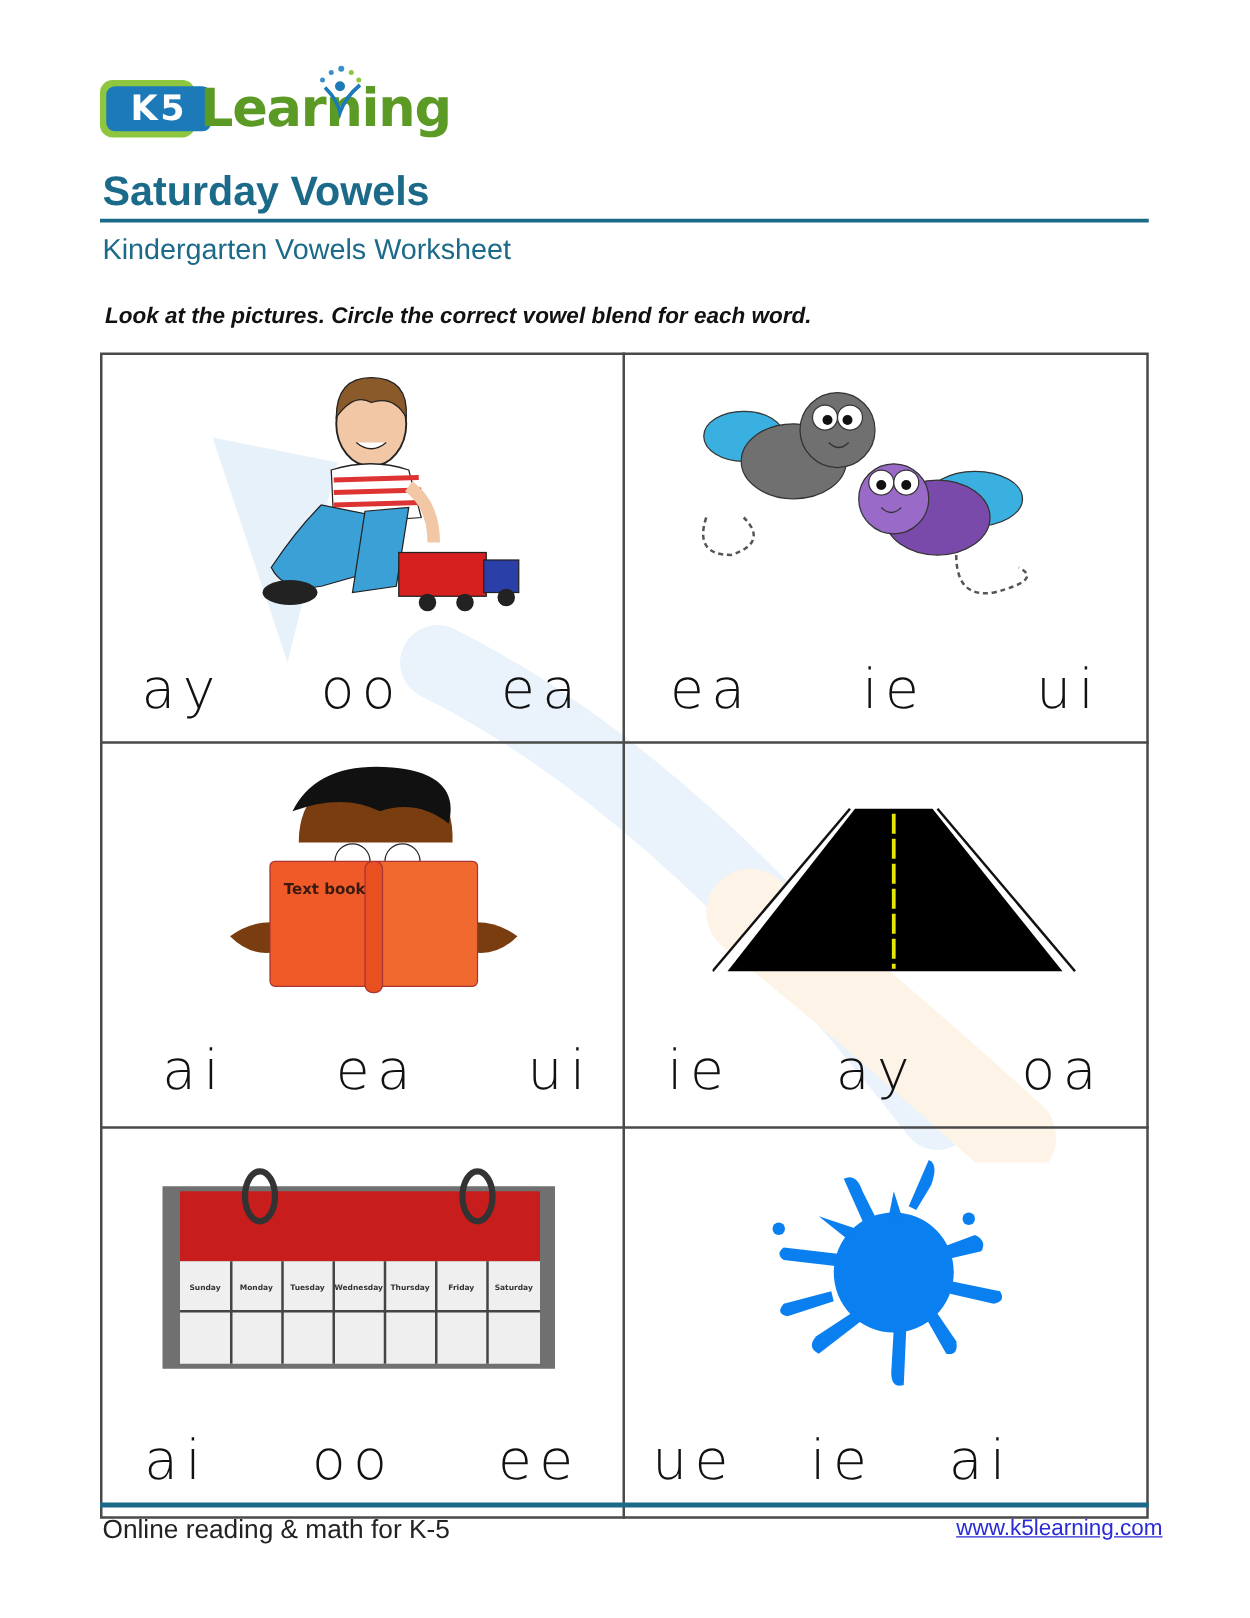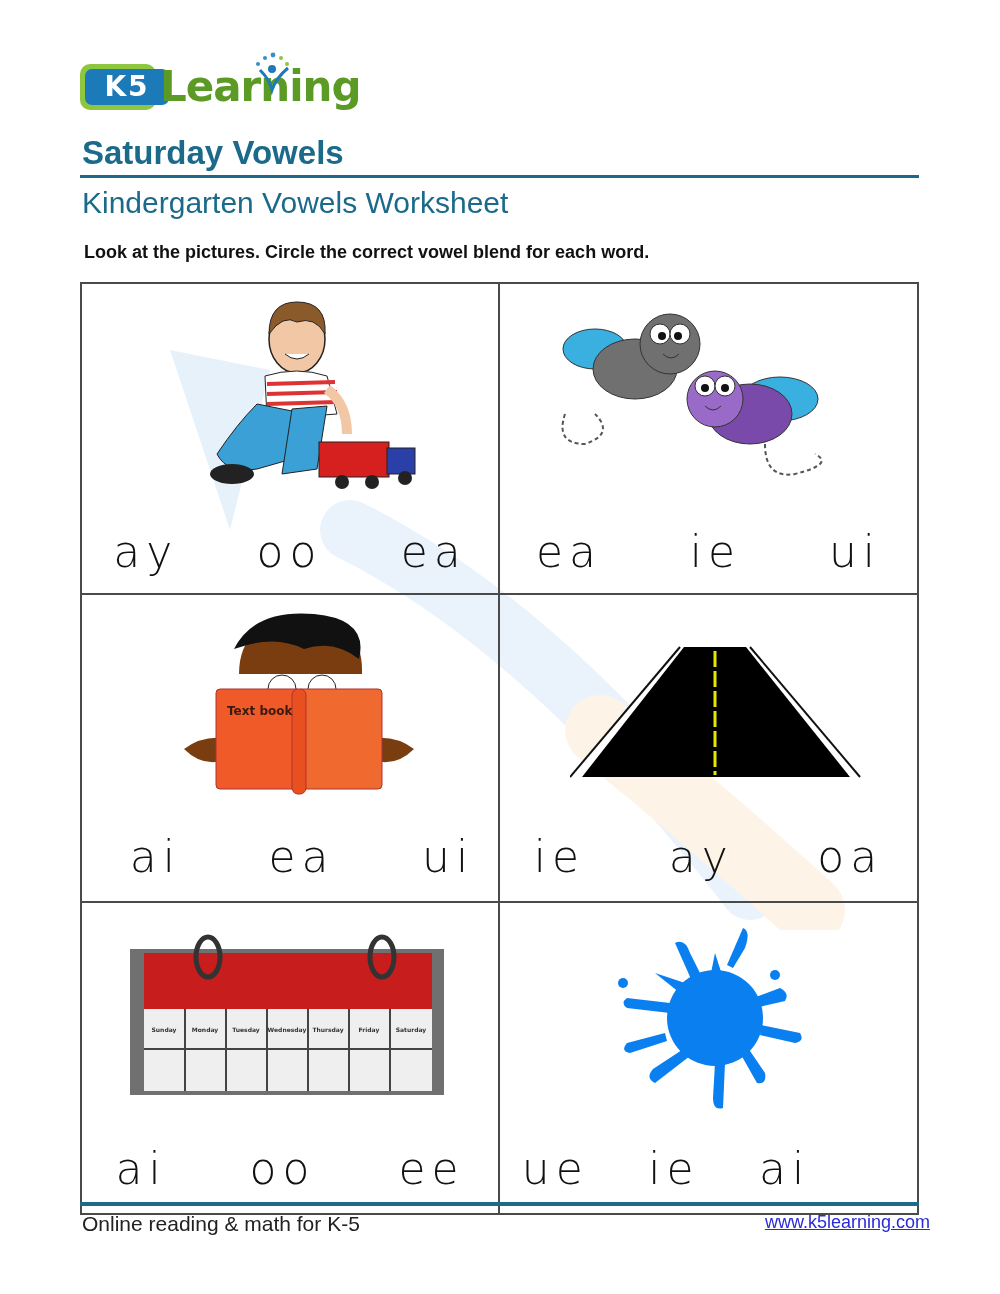--- a/index.html
+++ b/index.html
@@ -6,22 +6,22 @@
   body { width: 1000px; height: 1294px; position: relative; overflow: hidden; font-family: "Liberation Sans", sans-serif; }
 
   .logo { position: absolute; left: 80px; top: 50px; width: 260px; height: 70px; }
   .logo-badge { position: absolute; left: 0; top: 14px; width: 76px; height: 46px; background: #8fc640; border-radius: 10px; }
   .logo-badge-inner { position: absolute; left: 5px; top: 5px; width: 84px; height: 36px; background: #1c7ab8; border-radius: 7px; color: #fff; font-weight: bold; font-size: 28px; line-height: 36px; text-align: center; letter-spacing: 2px; font-family: "DejaVu Sans", sans-serif; }
   .logo-word { position: absolute; left: 80px; top: 12px; font-size: 42px; font-weight: bold; color: #5b9a25; letter-spacing: -1px; font-family: "DejaVu Sans", sans-serif; }
   .logo-figure { position: absolute; left: 168px; top: 0; width: 46px; height: 46px; }
 
   .title { position: absolute; left: 82px; top: 134px; font-size: 33px; font-weight: bold; color: #1b6a8a; }
   .title-rule { position: absolute; left: 80px; top: 175px; width: 839px; height: 3px; background: #1b6a8a; }
-  .subtitle { position: absolute; left: 82px; top: 186px; font-size: 30px; color: #1b6a8a; }
-  .instructions { position: absolute; left: 84px; top: 242px; font-size: 18px; font-weight: bold; color: #111; }
+  .subtitle { position: absolute; left: 82px; top: 186px; font-size: 23px; color: #1b6a8a; }
+  .instructions { position: absolute; left: 84px; top: 242px; font-size: 18px; font-weight: bold; font-style: italic; color: #111; }
 
   .grid { position: absolute; left: 80px; top: 282px; width: 839px; height: 933px; border: 2px solid #4a4a4a; box-sizing: border-box; }
   .cell { position: absolute; box-sizing: border-box; }
   .vline { position: absolute; left: 498px; top: 282px; width: 2px; height: 933px; background: #4a4a4a; }
   .hline { position: absolute; left: 80px; width: 839px; height: 2px; background: #4a4a4a; }
 
   .choices { position: absolute; left: 0; right: 0; display: flex; justify-content: space-around; font-family: "DejaVu Sans", sans-serif; font-weight: 200; font-size: 44px; color: #111; letter-spacing: 6px; gap: 16px; }
   .choice { cursor: pointer; padding: 0 8px; }
 
   .bottom-rule { position: absolute; left: 80px; top: 1202px; width: 839px; height: 4px; background: #1b6a8a; }

